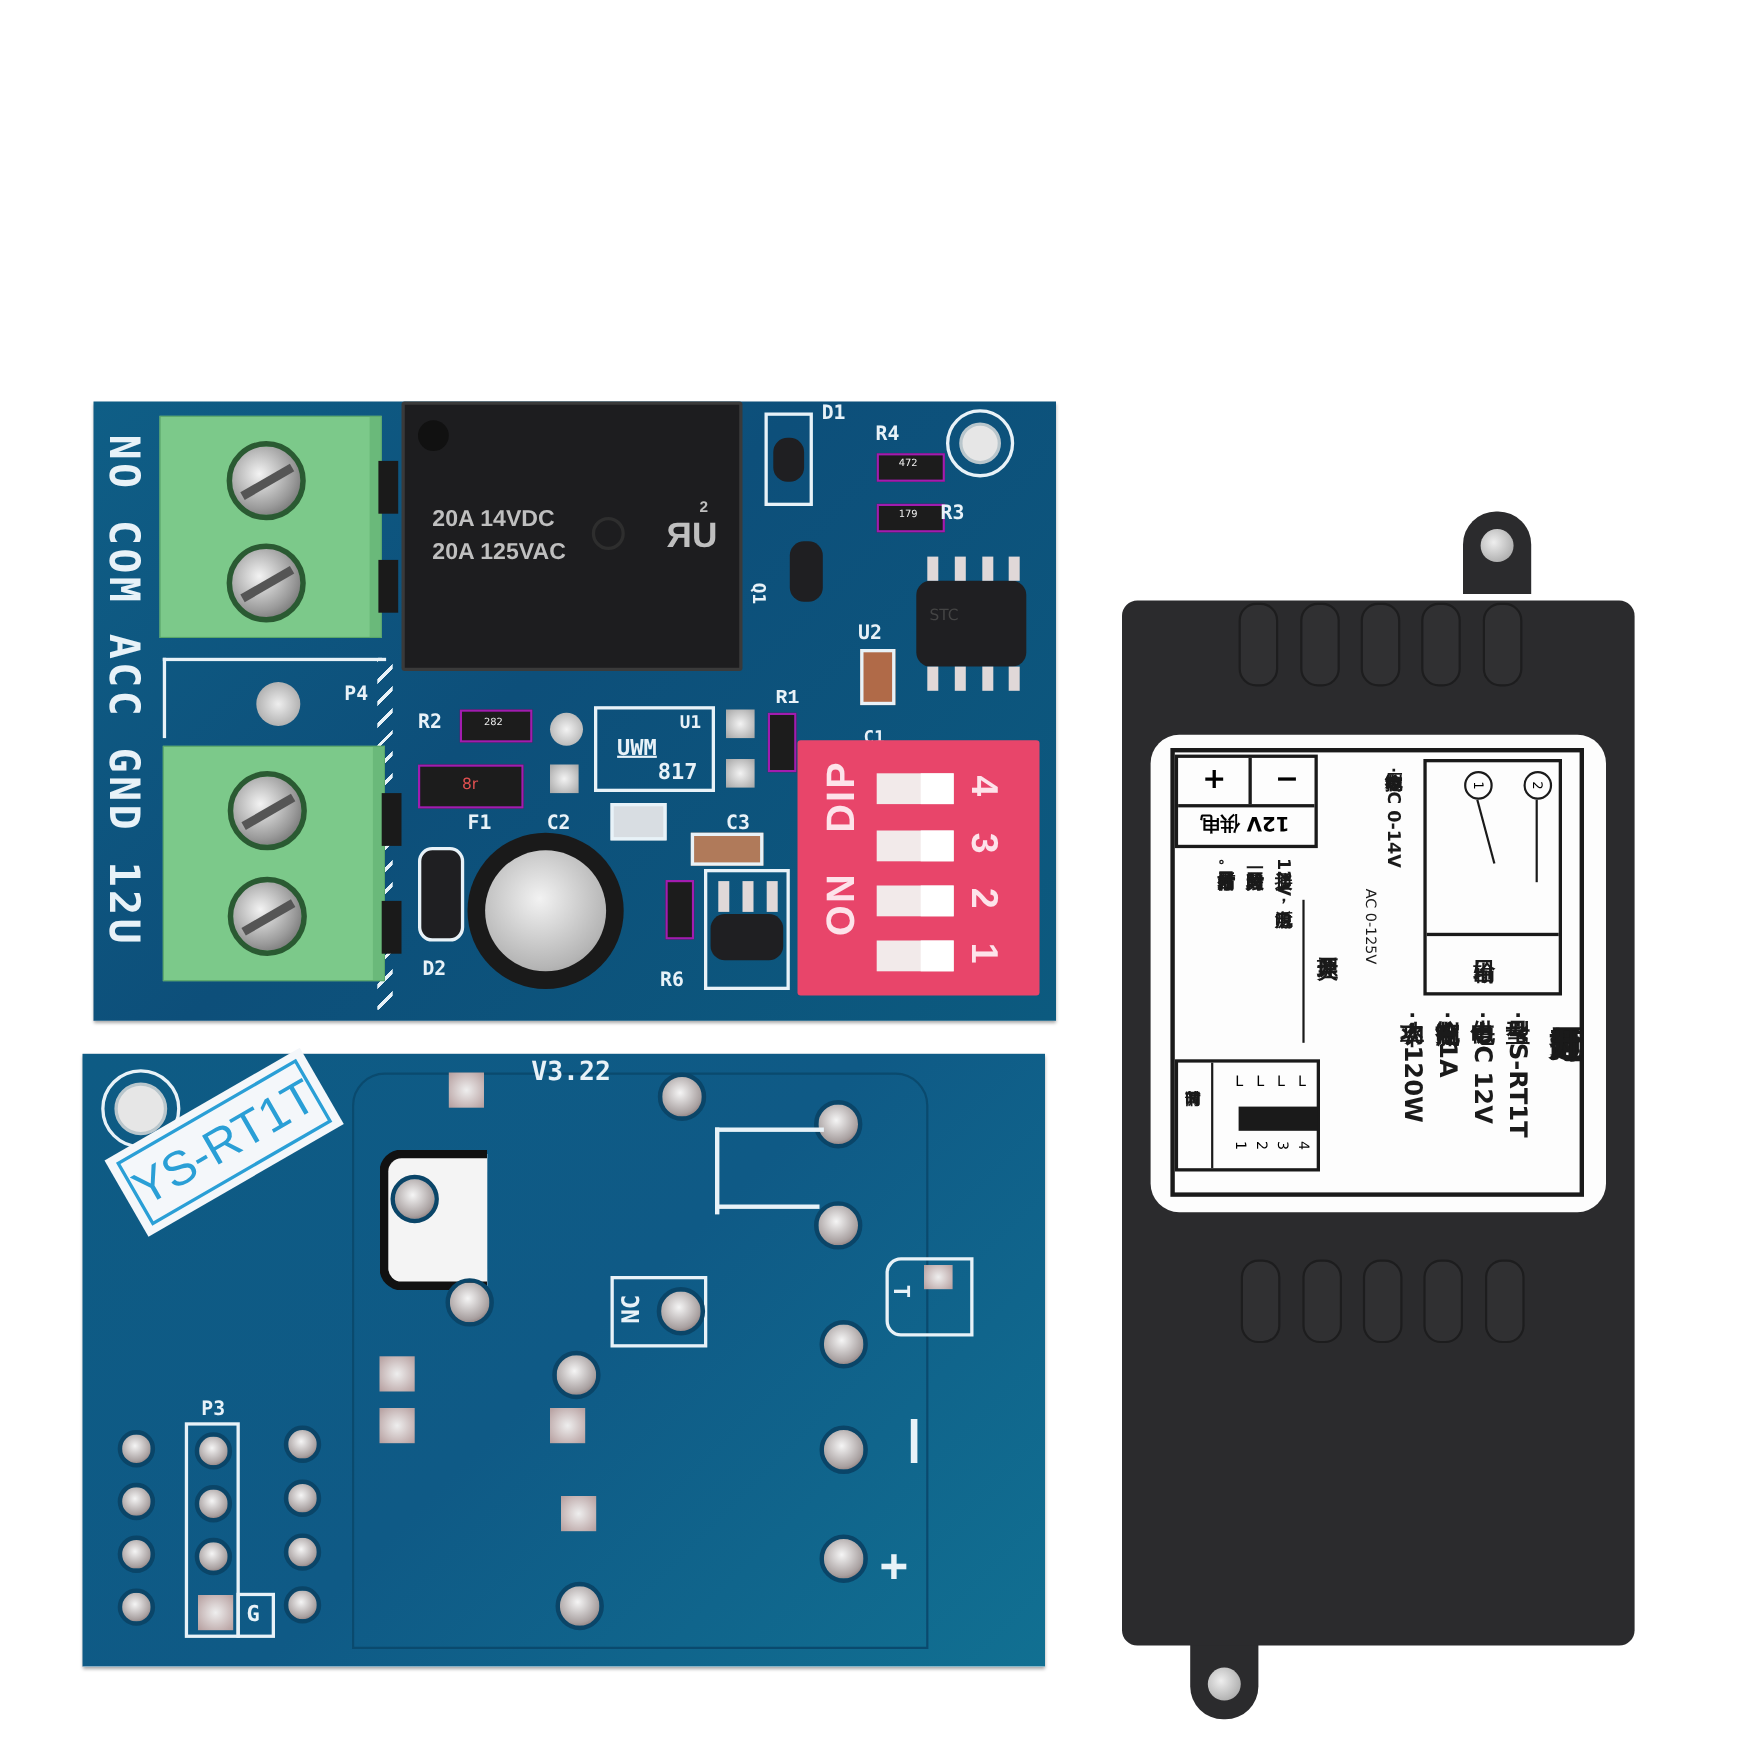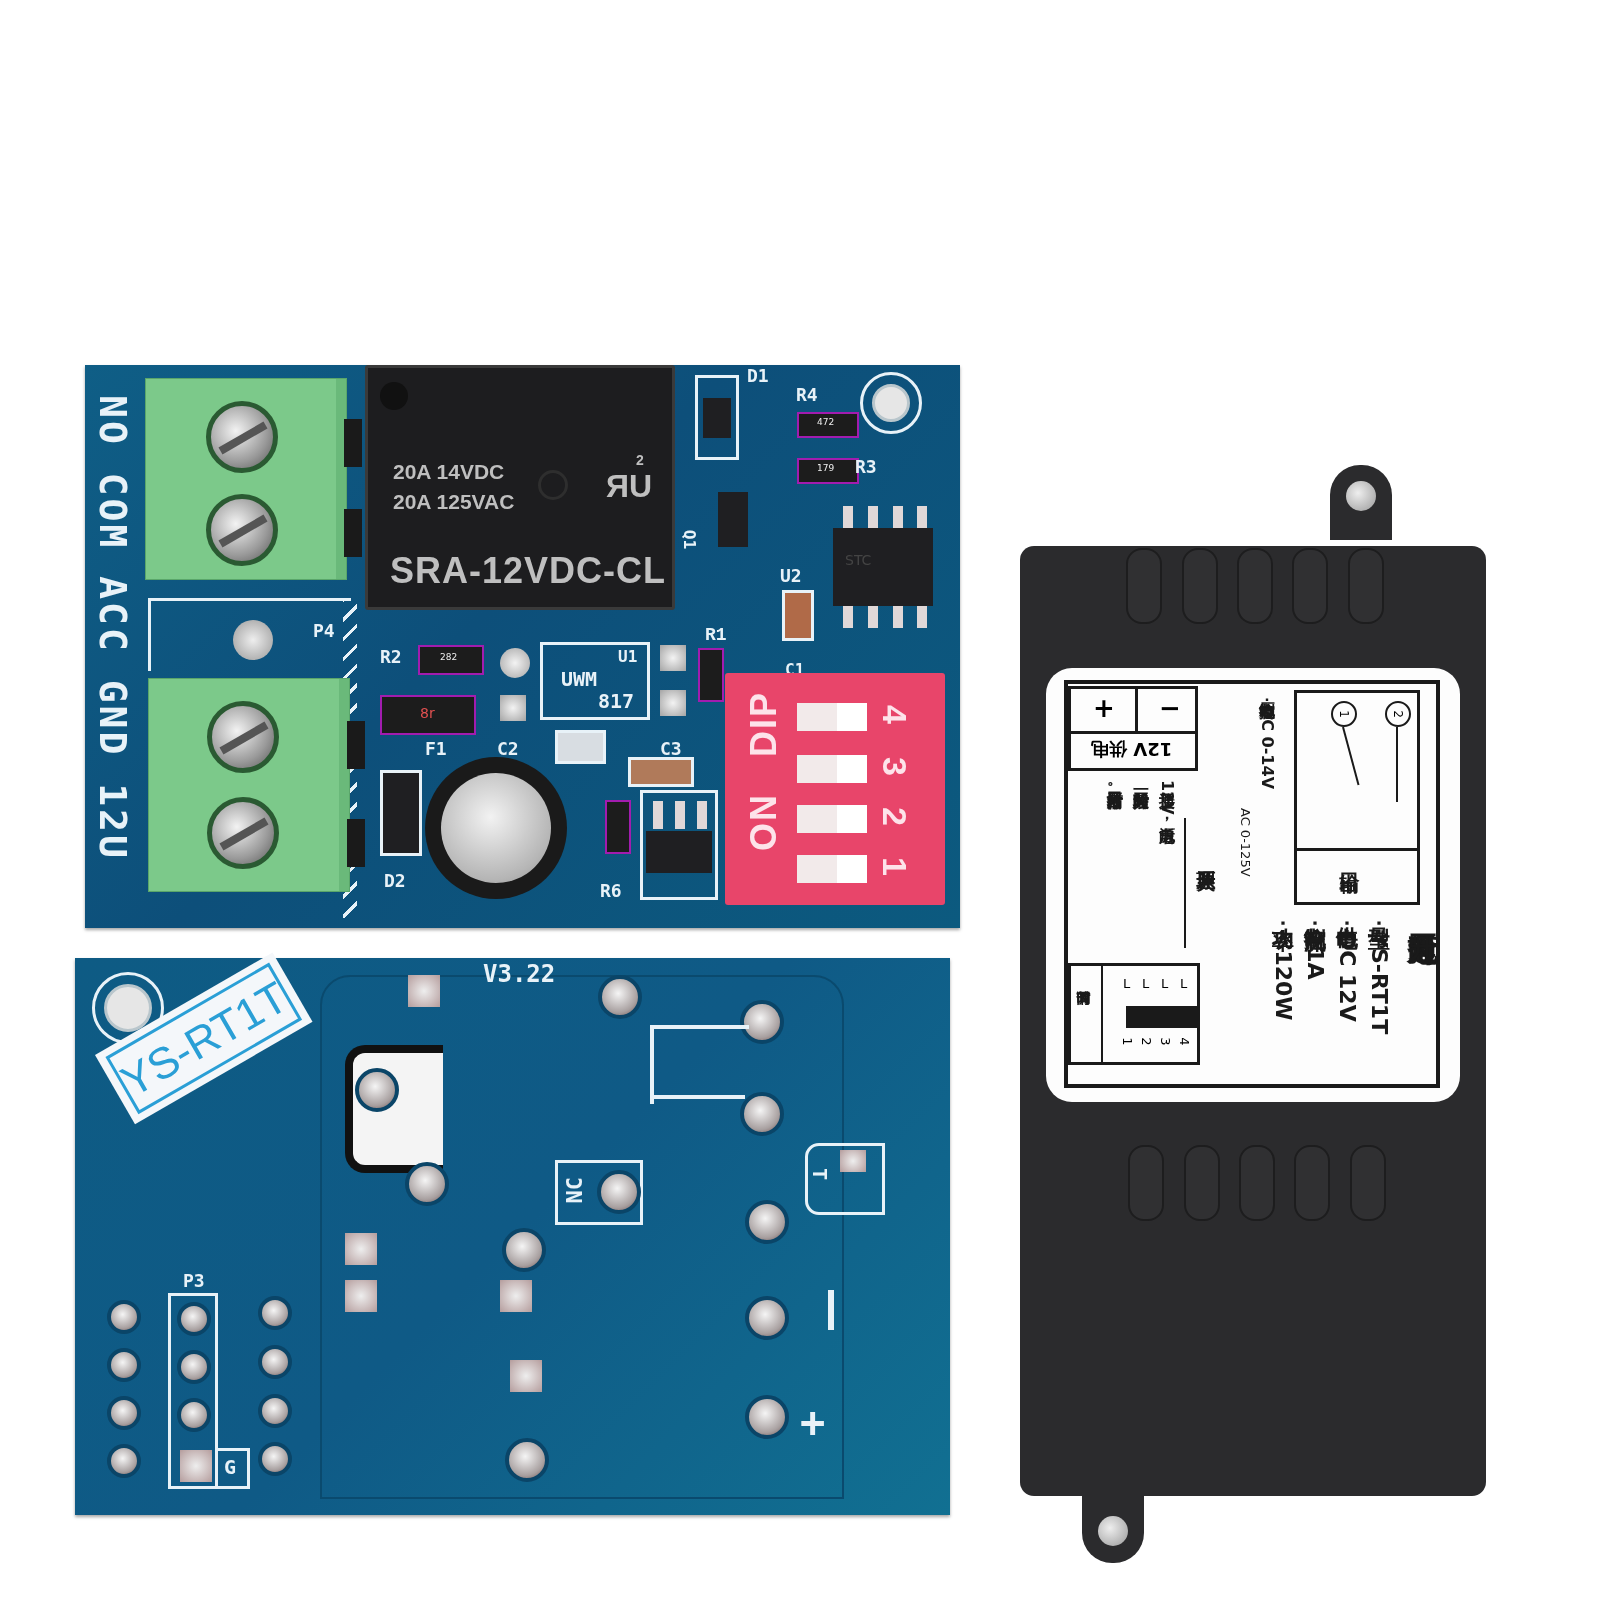--- a/index.html
+++ b/index.html
@@ -25,21 +25,21 @@
                   background:#555; transform:rotate(-30deg); }
   .relay { left:365px; top:365px; width:310px; height:245px; background:#1d1d1f;
            border:3px solid #3a3a3a; box-sizing:border-box; border-radius:3px; }
   .relay-text { color:#bfbfbf; font-family:"Liberation Sans", sans-serif; font-weight:bold; }
   .dip { left:725px; top:673px; width:220px; height:232px; background:#e8456a; border-radius:3px; }
   .dip-switch { position:absolute; left:72px; width:70px; height:28px; background:#f2eaea; }
   .dip-switch::after { content:""; position:absolute; right:0; top:0; width:30px; height:28px; background:#ffffff; }
   .pink-text { color:#fde3ea; font-weight:bold; font-family:"Liberation Sans", sans-serif; }
   .smd { background:#1c1c1c; border:2px solid #a21caf; }
   .pad { background:radial-gradient(circle,#f3f3f3,#a4a4a4); }
-  .chip { background:#1f1f22; }
+  .chip { background:#1f1f22;border-radius:13px; }
   .pin { position:absolute; width:10px; height:22px; background:#e0d8d8; }
   .mount-hole { border-radius:50%; border:3px solid #e8f2f8; box-sizing:border-box; }
   .mount-hole::after { content:""; position:absolute; left:9px; top:9px; right:9px; bottom:9px;
                        border-radius:50%; background:#e6e6e6; border:3px solid #b9c6cc; }
   .cap { left:425px; top:757px; width:142px; height:142px; border-radius:50%;
          background:#1a1a1a; }
   .cap::after { content:""; position:absolute; left:16px; top:16px; width:110px; height:110px; border-radius:50%;
                 background:radial-gradient(circle at 45% 40%,#f2f2f2,#b5b5b5 70%,#8c8c8c); }
 
   
@@ -98,21 +98,20 @@
   <div class="rib" style="top:140px;"></div>
 </div>
 
 <div class="abs relay">
   <div class="abs" style="left:12px;top:14px;width:28px;height:28px;border-radius:50%;background:#111;"></div>
   <div class="abs" style="left:170px;top:102px;width:24px;height:24px;border-radius:50%;border:3px solid #2e2e2e;"></div>
   <div class="abs relay-text" style="left:25px;top:92px;font-size:21px;">20A 14VDC</div>
   <div class="abs relay-text" style="left:25px;top:122px;font-size:21px;">20A 125VAC</div>
   <div class="abs relay-text" style="left:238px;top:100px;font-size:32px;">ЯU</div>
   <div class="abs relay-text" style="left:268px;top:84px;font-size:14px;">2</div>
-  <div class="abs relay-text" style="left:22px;top:182px;font-size:36px;letter-spacing:1px;">SRA-12VDC-CL</div>
 </div>
 
 <div class="abs silk" style="left:747px;top:365px;font-size:18px;">D1</div>
 <div class="abs" style="left:695px;top:375px;width:44px;height:85px;border:3px solid #e8f2f8;box-sizing:border-box;">
   <div class="abs chip" style="left:5px;top:20px;width:28px;height:40px;"></div>
 </div>
 
 <div class="abs silk" style="left:796px;top:384px;font-size:18px;">R4</div>
 <div class="abs smd" style="left:797px;top:412px;width:58px;height:22px;">
   <span class="abs" style="left:18px;top:3px;font-size:9px;color:#eee;">472</span>
@@ -147,21 +146,21 @@
 <div class="abs smd" style="left:698px;top:648px;width:22px;height:50px;"></div>
 
 <div class="abs silk" style="left:380px;top:646px;font-size:18px;">R2</div>
 <div class="abs smd" style="left:418px;top:645px;width:62px;height:26px;">
   <span class="abs" style="left:20px;top:5px;font-size:9px;color:#eee;">282</span>
 </div>
 
 <div class="abs pad" style="left:500px;top:648px;width:30px;height:30px;border-radius:50%;"></div>
 <div class="abs" style="left:540px;top:642px;width:110px;height:78px;border:3px solid #e8f2f8;box-sizing:border-box;">
   <span class="abs silk" style="left:75px;top:2px;font-size:16px;">U1</span>
-  <span class="abs silk" style="left:18px;top:22px;font-size:20px;">UWM</span>
+  <span class="abs silk" style="left:18px;top:22px;font-size:20px;text-decoration:underline;">UWM</span>
   <span class="abs silk" style="left:55px;top:44px;font-size:20px;">817</span>
 </div>
 <div class="abs pad" style="left:660px;top:645px;width:26px;height:26px;"></div>
 <div class="abs pad" style="left:660px;top:690px;width:26px;height:26px;"></div>
 <div class="abs pad" style="left:500px;top:695px;width:26px;height:26px;"></div>
 
 <div class="abs smd" style="left:380px;top:695px;width:92px;height:36px;">
   <span class="abs" style="left:38px;top:8px;font-size:14px;color:#e05050;">8r</span>
 </div>
 <div class="abs silk" style="left:425px;top:738px;font-size:18px;">F1</div>

